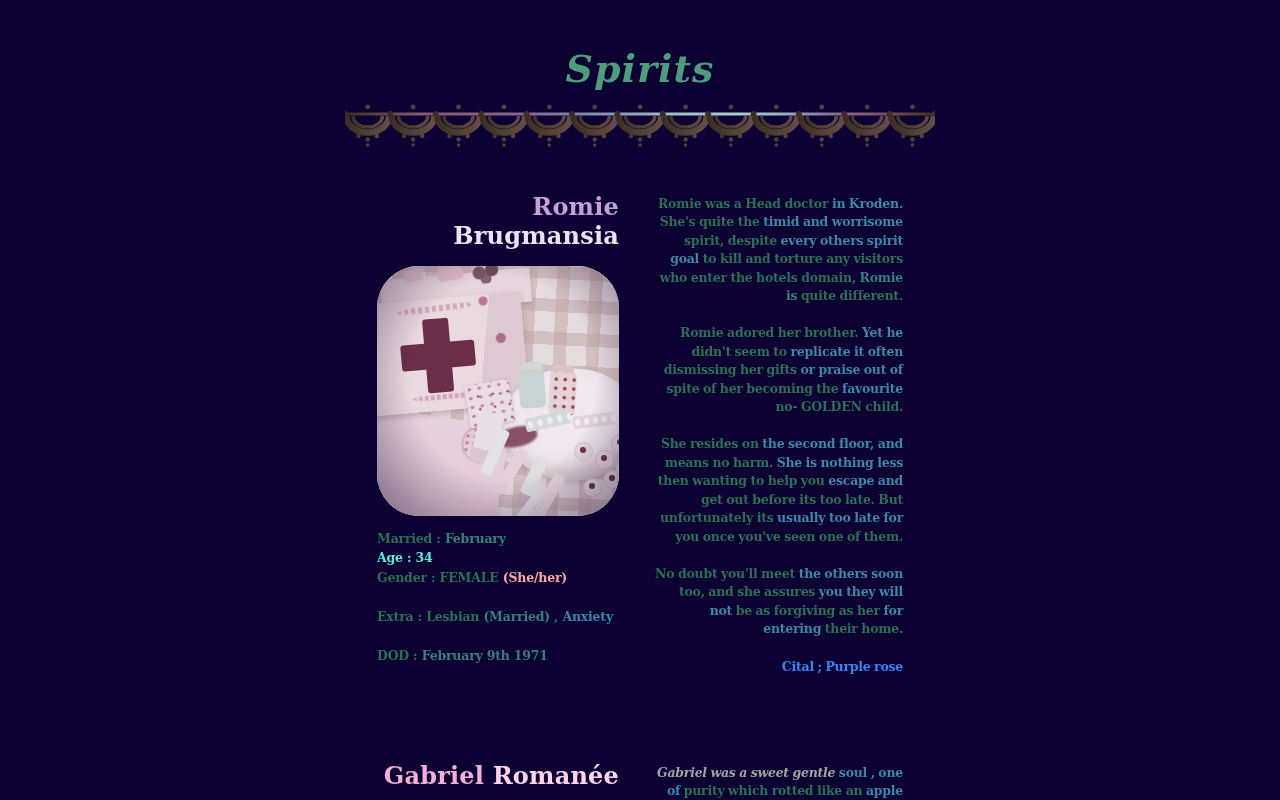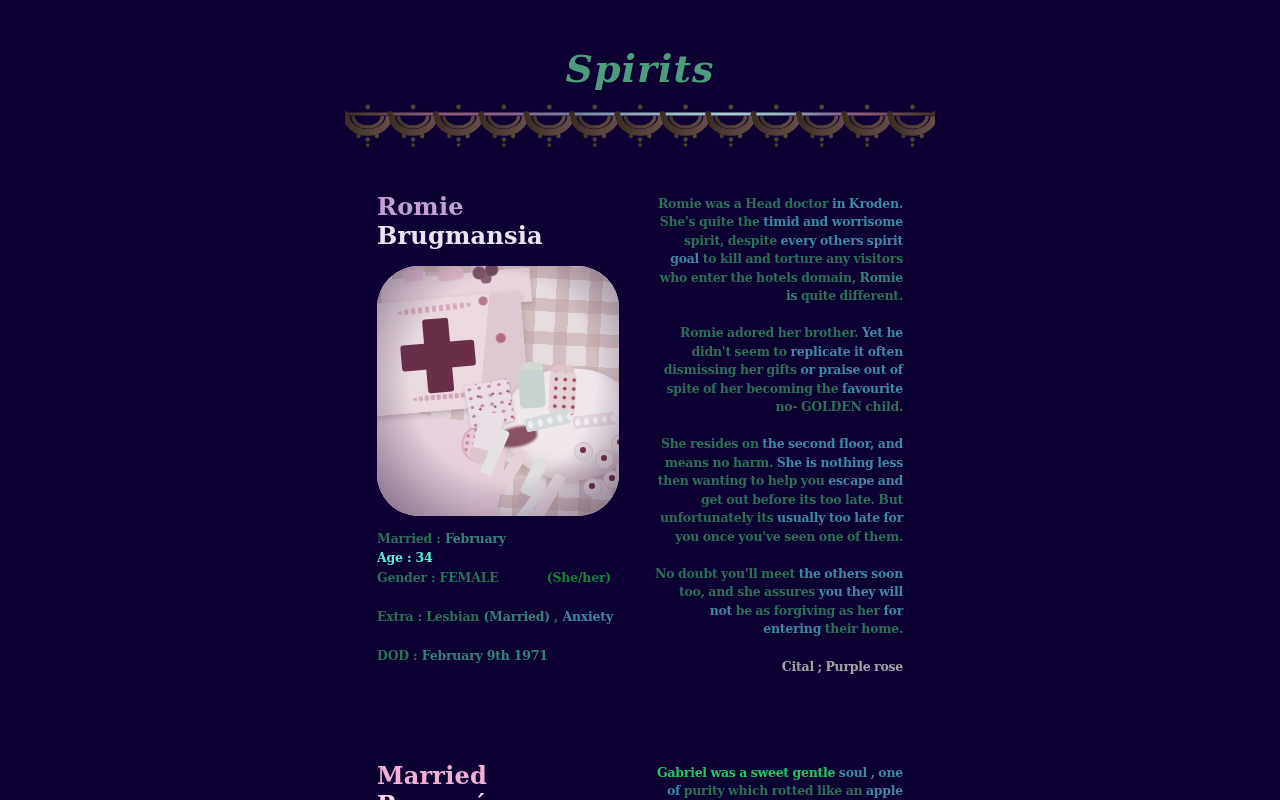--- a/index.html
+++ b/index.html
@@ -6,21 +6,21 @@
   .page{position:relative;width:1280px;height:800px;overflow:hidden;background:#0c0132;
         font-family:"DejaVu Serif",serif;}
   .site-title{margin:0;padding-top:46px;text-align:center;
         font-style:italic;font-weight:700;font-size:38px;letter-spacing:1px;color:#4d9c7b;}
   .lace{display:block;margin:12px auto 0;}
   .content{width:526px;margin:44px auto 0;}
   .profile{display:flex;gap:34px;align-items:flex-start;}
   .profile + .profile{margin-top:86px;}
   .col-left{width:242px;flex:none;}
   .col-right{width:250px;flex:none;padding-top:2px;text-align:right;}
-  .char-name{margin:0;font-weight:700;font-size:24px;letter-spacing:.2px;line-height:1.2;}
+  .char-name{margin:0;font-weight:700;font-size:24px;letter-spacing:.2px;line-height:1.2;text-align:right;}
   .stats{margin-top:13px;font-weight:700;font-size:12.5px;letter-spacing:-.2px;}
   .stat-line{min-height:19.5px;line-height:19.5px;white-space:pre-wrap;}
   .para{margin:0 0 19px;font-weight:700;font-size:12.5px;line-height:18.4px;
         letter-spacing:-.25px;word-spacing:-.5px;white-space:pre-wrap;}
   .col-right .para:last-child{margin-bottom:0;}
 
   
   .photo{margin-top:15px;width:242px;height:250px;border-radius:42px;position:relative;
          overflow:hidden;background:#f2ebe7;}
   .photo *{position:absolute;}
@@ -193,40 +193,40 @@
             <div class="spool sp4"></div>
             <div class="spool sp5"></div>
             <div class="spool sp6"></div>
           </div>
           <div class="tint"></div>
         </div>
 
         <div class="stats">
             <div class="stat-line"><span style="color: rgb(44, 111, 85);">Married : </span><span style="color: rgb(54, 128, 121);">February</span></div>
             <div class="stat-line"><span style="color: #5eead4;">Age : 34</span></div>
-            <div class="stat-line"><span style="color: rgb(44, 111, 85);">Gender : FEMALE </span><span style="color: #15803d; margin-left: 44px;">(She/her)</span></div>
+            <div class="stat-line"><span style="color: rgb(44, 111, 85);">Gender : FEMALE </span><span style="color: #fca5a5;">(She/her)</span></div>
             <div class="stat-line"></div>
             <div class="stat-line"><span style="color: rgb(44, 111, 85);">Extra : Lesbian </span><span style="color: rgb(54, 128, 121);">(Married)</span><span style="color: rgb(44, 111, 85);"> , </span><span style="color: rgb(62, 134, 163);">Anxiety</span></div>
             <div class="stat-line"></div>
             <div class="stat-line"><span style="color: rgb(44, 111, 85);">DOD : </span><span style="color: rgb(54, 128, 121);">February 9th 1971</span></div>
           </div>
       </div>
 
       <div class="col-right">
           <div class="para"><span style="color: rgb(44, 111, 85);">Romie was a Head doctor </span><span style="color: rgb(62, 134, 163);">in Kroden.</span><span style="color: rgb(44, 111, 85);"> She's quite the </span><span style="color: rgb(62, 134, 163);">timid and worrisome</span><span style="color: rgb(44, 111, 85);"> spirit, despite </span><span style="color: rgb(62, 134, 163);">every others spirit goal</span><span style="color: rgb(44, 111, 85);"> to kill and torture any visitors who enter the hotels domain, </span><span style="color: rgb(54, 128, 121);">Romie is</span><span style="color: rgb(44, 111, 85);"> quite different.</span></div>
           <div class="para"><span style="color: rgb(44, 111, 85);">Romie adored her brother. </span><span style="color: rgb(62, 134, 163);">Yet he</span><span style="color: rgb(44, 111, 85);"> didn't seem to </span><span style="color: rgb(62, 134, 163);">replicate it often</span><span style="color: rgb(44, 111, 85);"> dismissing her gifts </span><span style="color: rgb(62, 134, 163);">or praise out of</span><span style="color: rgb(44, 111, 85);"> spite of her becoming the </span><span style="color: rgb(62, 134, 163);">favourite</span><span style="color: rgb(44, 111, 85);"> no- GOLDEN child.</span></div>
           <div class="para"><span style="color: rgb(44, 111, 85);">She resides on </span><span style="color: rgb(62, 134, 163);">the second floor, and</span><span style="color: rgb(44, 111, 85);"> means no harm. </span><span style="color: rgb(62, 134, 163);">She is nothing less</span><span style="color: rgb(44, 111, 85);"> then wanting to help you </span><span style="color: rgb(62, 134, 163);">escape and</span><span style="color: rgb(44, 111, 85);"> get out before its too late. But unfortunately its </span><span style="color: rgb(62, 134, 163);">usually too late for</span><span style="color: rgb(44, 111, 85);"> you once you've seen one of them.</span></div>
           <div class="para"><span style="color: rgb(44, 111, 85);">No doubt you'll meet </span><span style="color: rgb(62, 134, 163);">the others soon</span><span style="color: rgb(44, 111, 85);"> too, and she assures </span><span style="color: rgb(62, 134, 163);">you they will not</span><span style="color: rgb(44, 111, 85);"> be as forgiving as her </span><span style="color: rgb(62, 134, 163);">for entering</span><span style="color: rgb(44, 111, 85);"> their home.</span></div>
-          <div class="para"><span style="color: #a3a3a3;">Cital ; Purple rose</span></div>
+          <div class="para"><span style="color: #3b82f6;">Cital ; Purple rose</span></div>
         </div>
     </section>
 
     <section class="profile">
       <div class="col-left">
-        <h2 class="char-name"><span style="color: rgb(242, 175, 216);">Married </span><span style="color: rgb(251, 211, 236);">Romanée</span></h2>
+        <h2 class="char-name"><span style="color: rgb(242, 175, 216);">Gabriel </span><span style="color: rgb(251, 211, 236);">Romanée</span></h2>
       </div>
       <div class="col-right">
-          <div class="para"><span style="color: #22c55e;">Gabriel was a sweet gentle </span><span style="color: rgb(62, 134, 163);">soul , one of</span><span style="color: rgb(44, 111, 85);"> purity which rotted like an </span><span style="color: rgb(62, 134, 163);">apple</span><span style="color: rgb(44, 111, 85);"> weighted ablaze over time. Usually in</span></div>
+          <div class="para"><span style="color: #a3a3a3; font-style: italic;">Gabriel was a sweet gentle </span><span style="color: rgb(62, 134, 163);">soul , one of</span><span style="color: rgb(44, 111, 85);"> purity which rotted like an </span><span style="color: rgb(62, 134, 163);">apple</span><span style="color: rgb(44, 111, 85);"> weighted ablaze over time. Usually in</span></div>
         </div>
     </section>
 
   </main>
 </div>
 
 </body></html>

